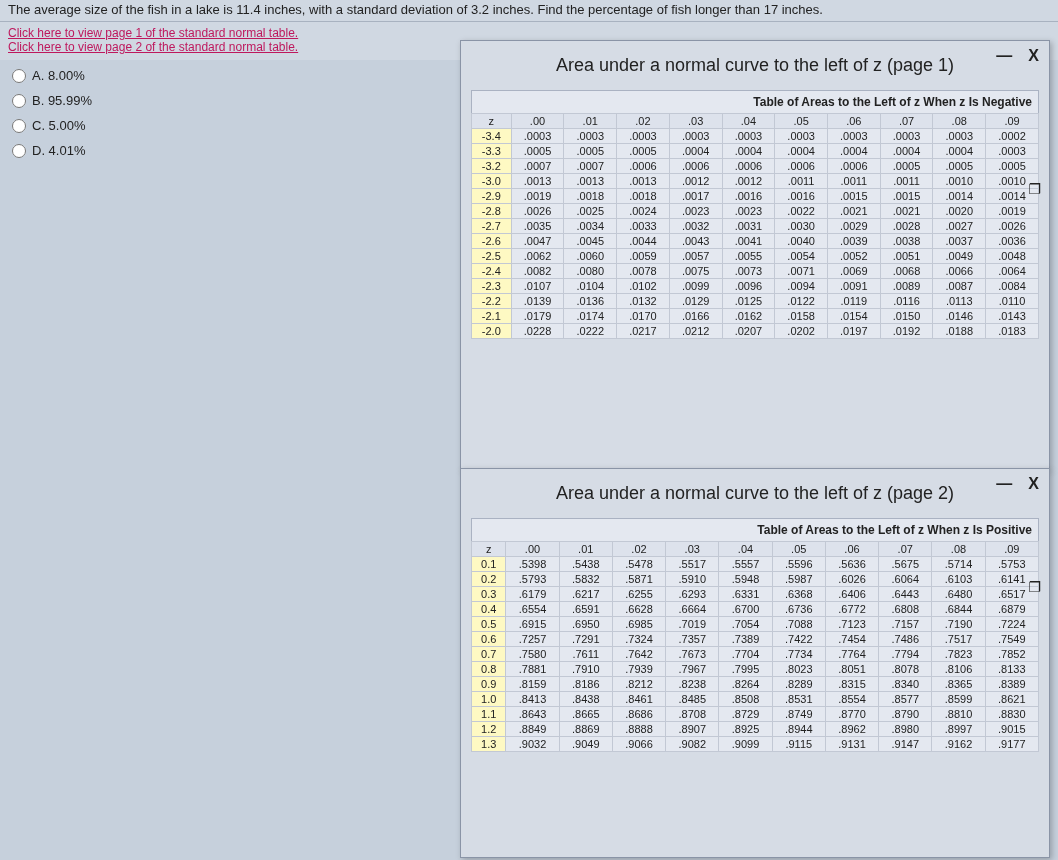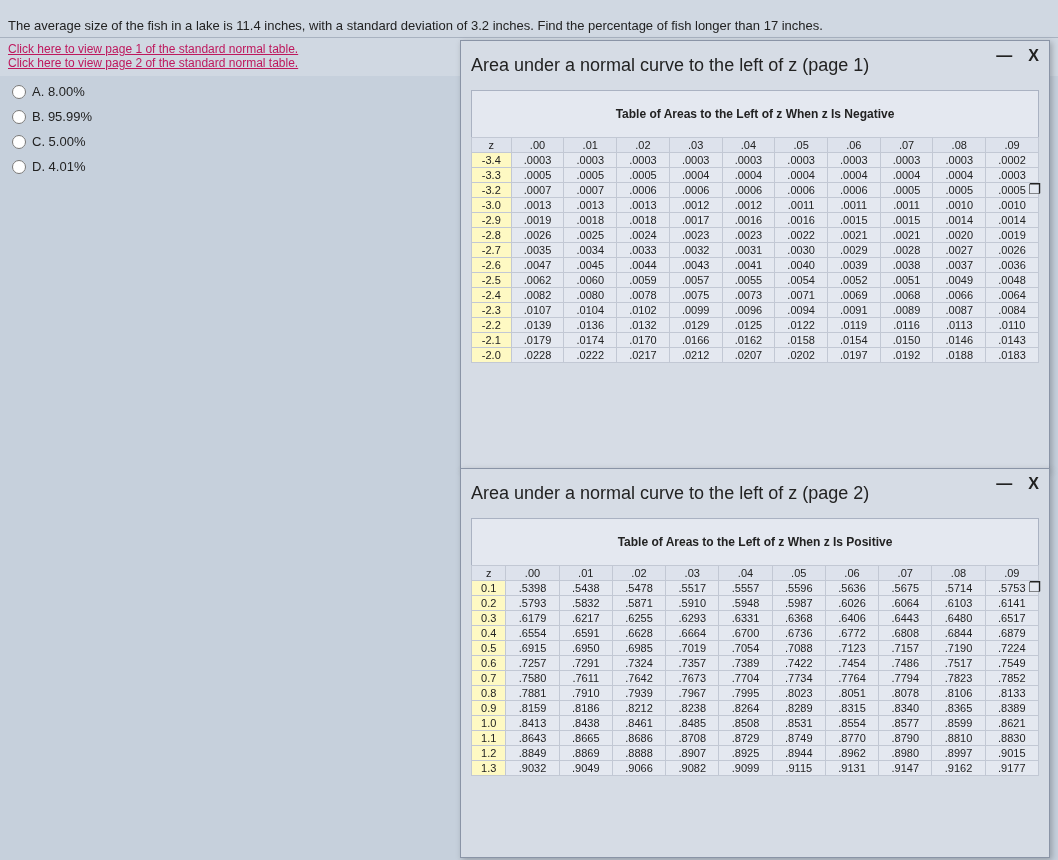--- a/index.html
+++ b/index.html
@@ -1,32 +1,32 @@
 <!DOCTYPE html>
 <html><head>
 <meta charset="utf-8">
 <style>
 *{box-sizing:border-box;margin:0;padding:0;font-family:Arial,Helvetica,sans-serif}
 body{background:#c6d0dc;width:1058px;height:860px;overflow:hidden;font-size:13px;color:#222}
-.question{padding:18px 8px 4px 8px;background:#d0d8e2;border-bottom:1px solid #a8b2c0}
+.question{padding:2px 8px 4px 8px;background:#d0d8e2;border-bottom:1px solid #a8b2c0}
 .links{color:#be185d;font-size:12px;padding:4px 8px 6px 8px;background:#d0d8e2}
 .links span{display:block;text-decoration:underline;cursor:pointer}
 .answers{padding:8px 12px;display:flex;flex-direction:column;gap:10px;font-size:13px}
 .answers label{display:flex;align-items:center;gap:6px;cursor:pointer}
 .answers input[type=radio]{width:14px;height:14px}
 
 .panel{position:absolute;background:#d6dce5;border:1px solid #8a94a6;box-shadow:2px 2px 6px rgba(0,0,0,.25)}
 .panel1{left:460px;top:40px;width:590px;height:430px}
 .panel2{left:460px;top:468px;width:590px;height:390px}
 .panel-close{position:absolute;top:6px;right:6px;display:flex;gap:8px}
 .win-btn{font-size:16px;font-weight:bold;cursor:pointer;padding:0 4px}
-.panel-title{font-size:18px;padding:14px 10px 8px 10px}
+.panel-title{font-size:18px;text-align:center;padding:14px 10px 8px 10px}
 .table-wrap{padding:6px 10px}
 .ztable{border-collapse:collapse;font-size:11px;background:#e4e8f0;width:100%}
-.ztable caption{text-align:center;font-weight:bold;font-size:12px;padding:16px 6px;background:#e4e8f0;border:1px solid #aab2c2;border-bottom:none}
+.ztable caption{text-align:right;font-weight:bold;font-size:12px;padding:4px 6px;background:#e4e8f0;border:1px solid #aab2c2;border-bottom:none}
 .ztable th,.ztable td{border:1px solid #c2c8d4;padding:1px 3px;text-align:center;font-weight:normal}
 .ztable th{background:#dde2ec}
 .ztable td:first-child{background:#fef9c3}
 .copy{position:absolute;top:6px;right:46px;font-size:14px}
 </style>
 </head>
 <body>
 
 <div class="question">The average size of the fish in a lake is 11.4 inches, with a standard deviation of 3.2 inches. Find the percentage of fish longer than 17 inches.</div>
 <div class="links">

